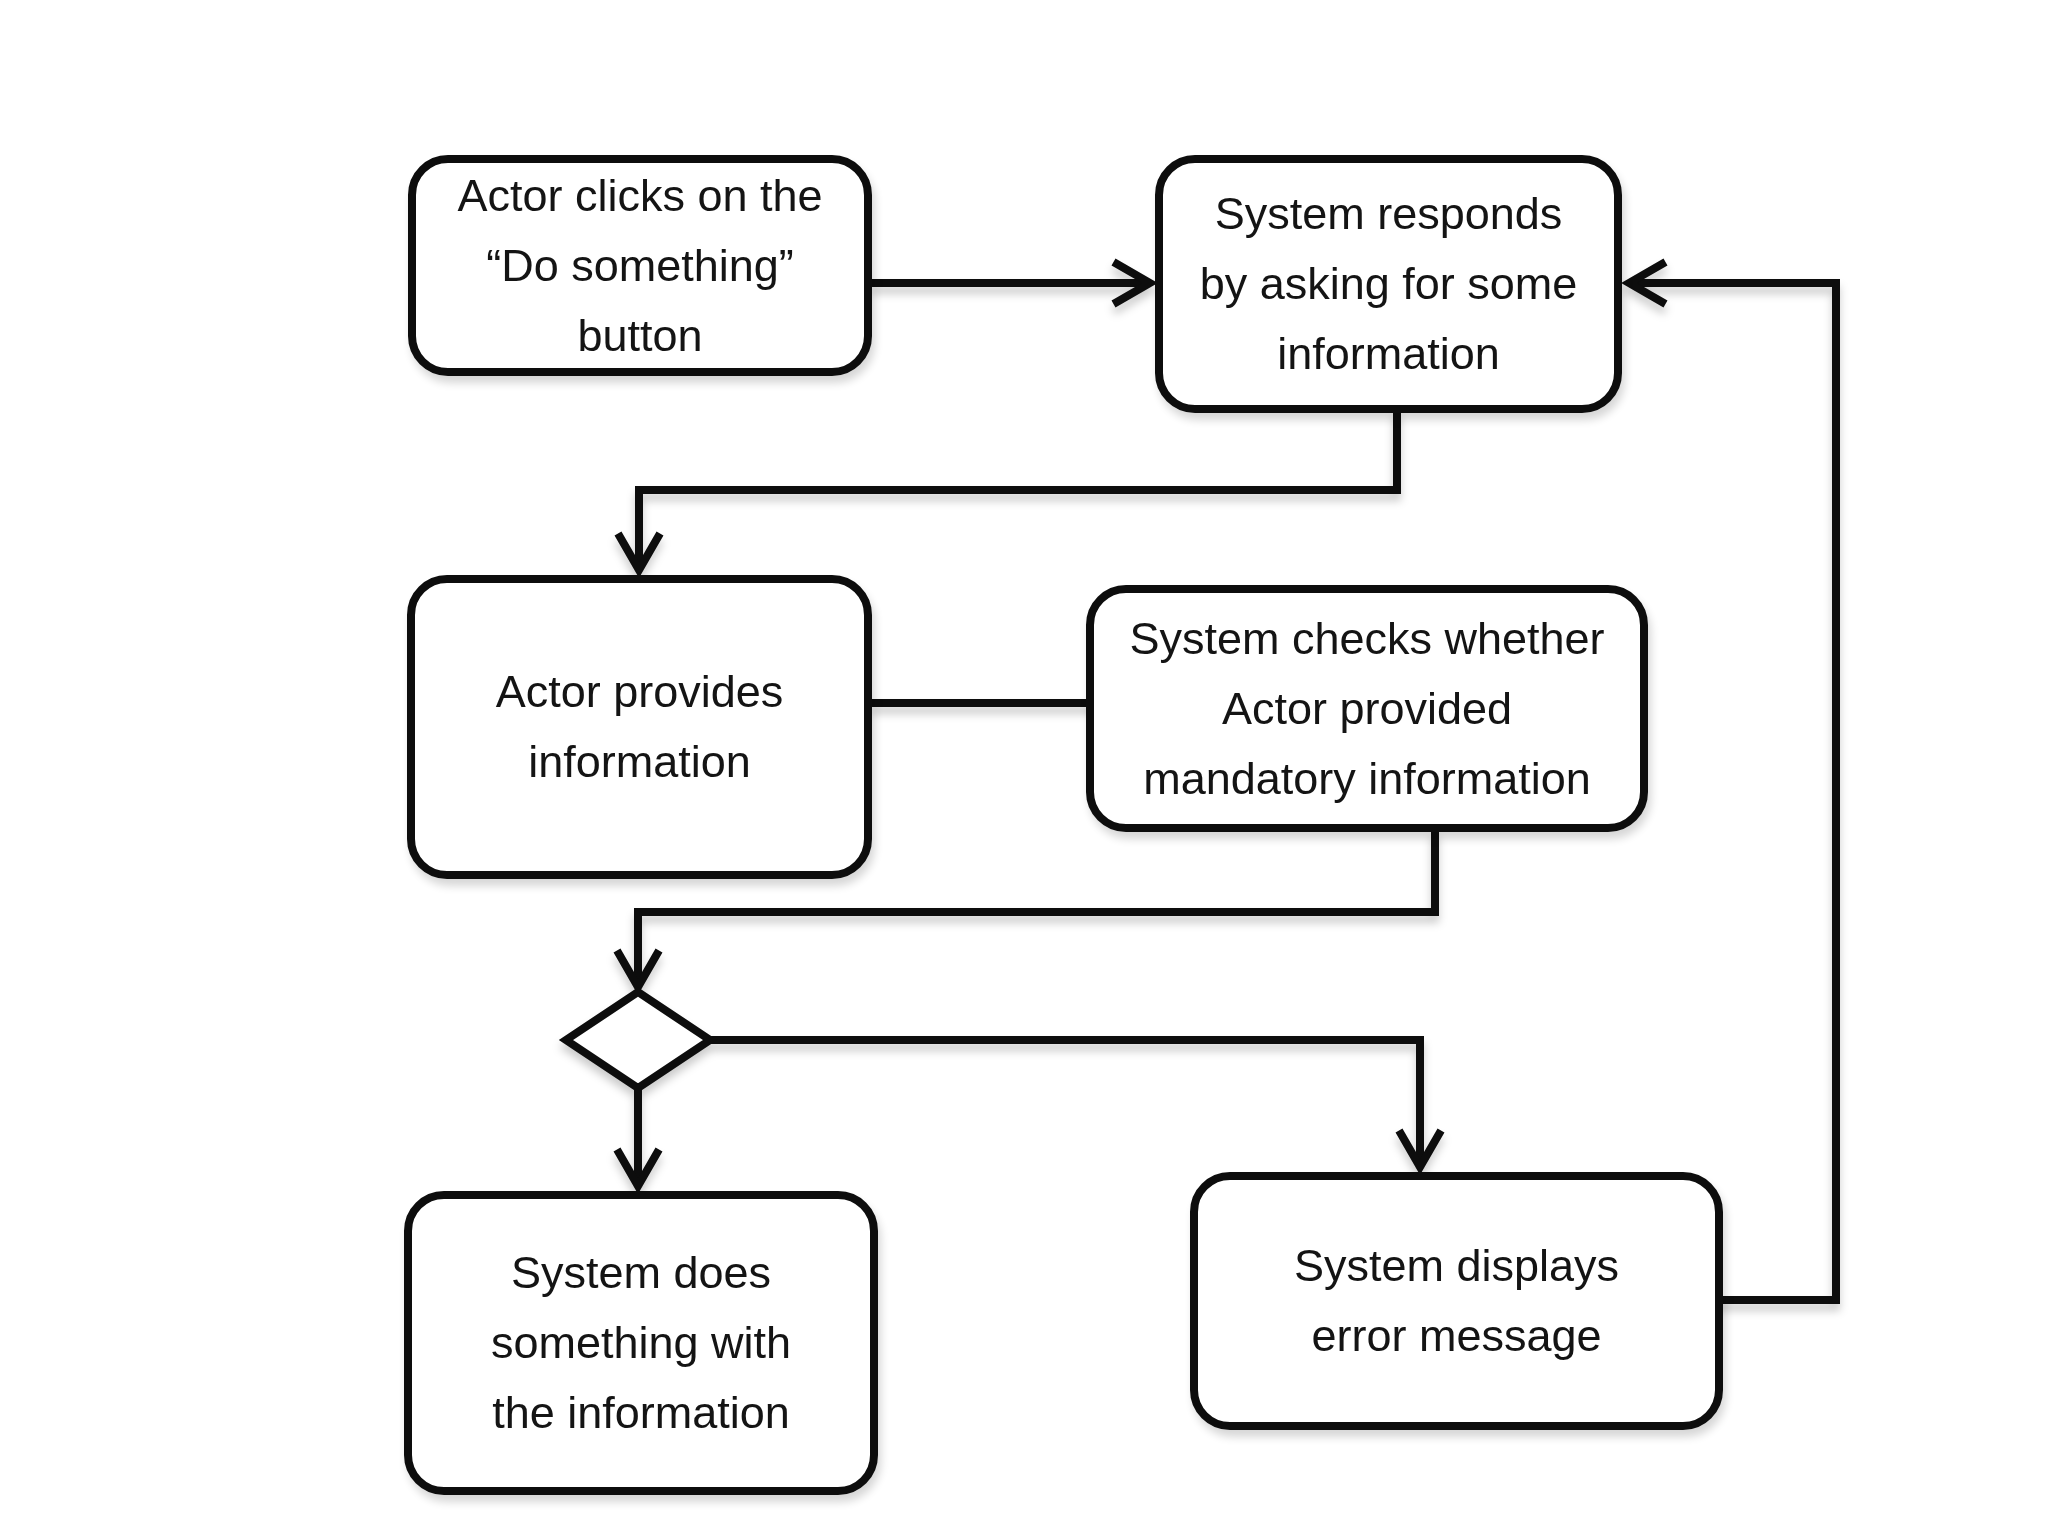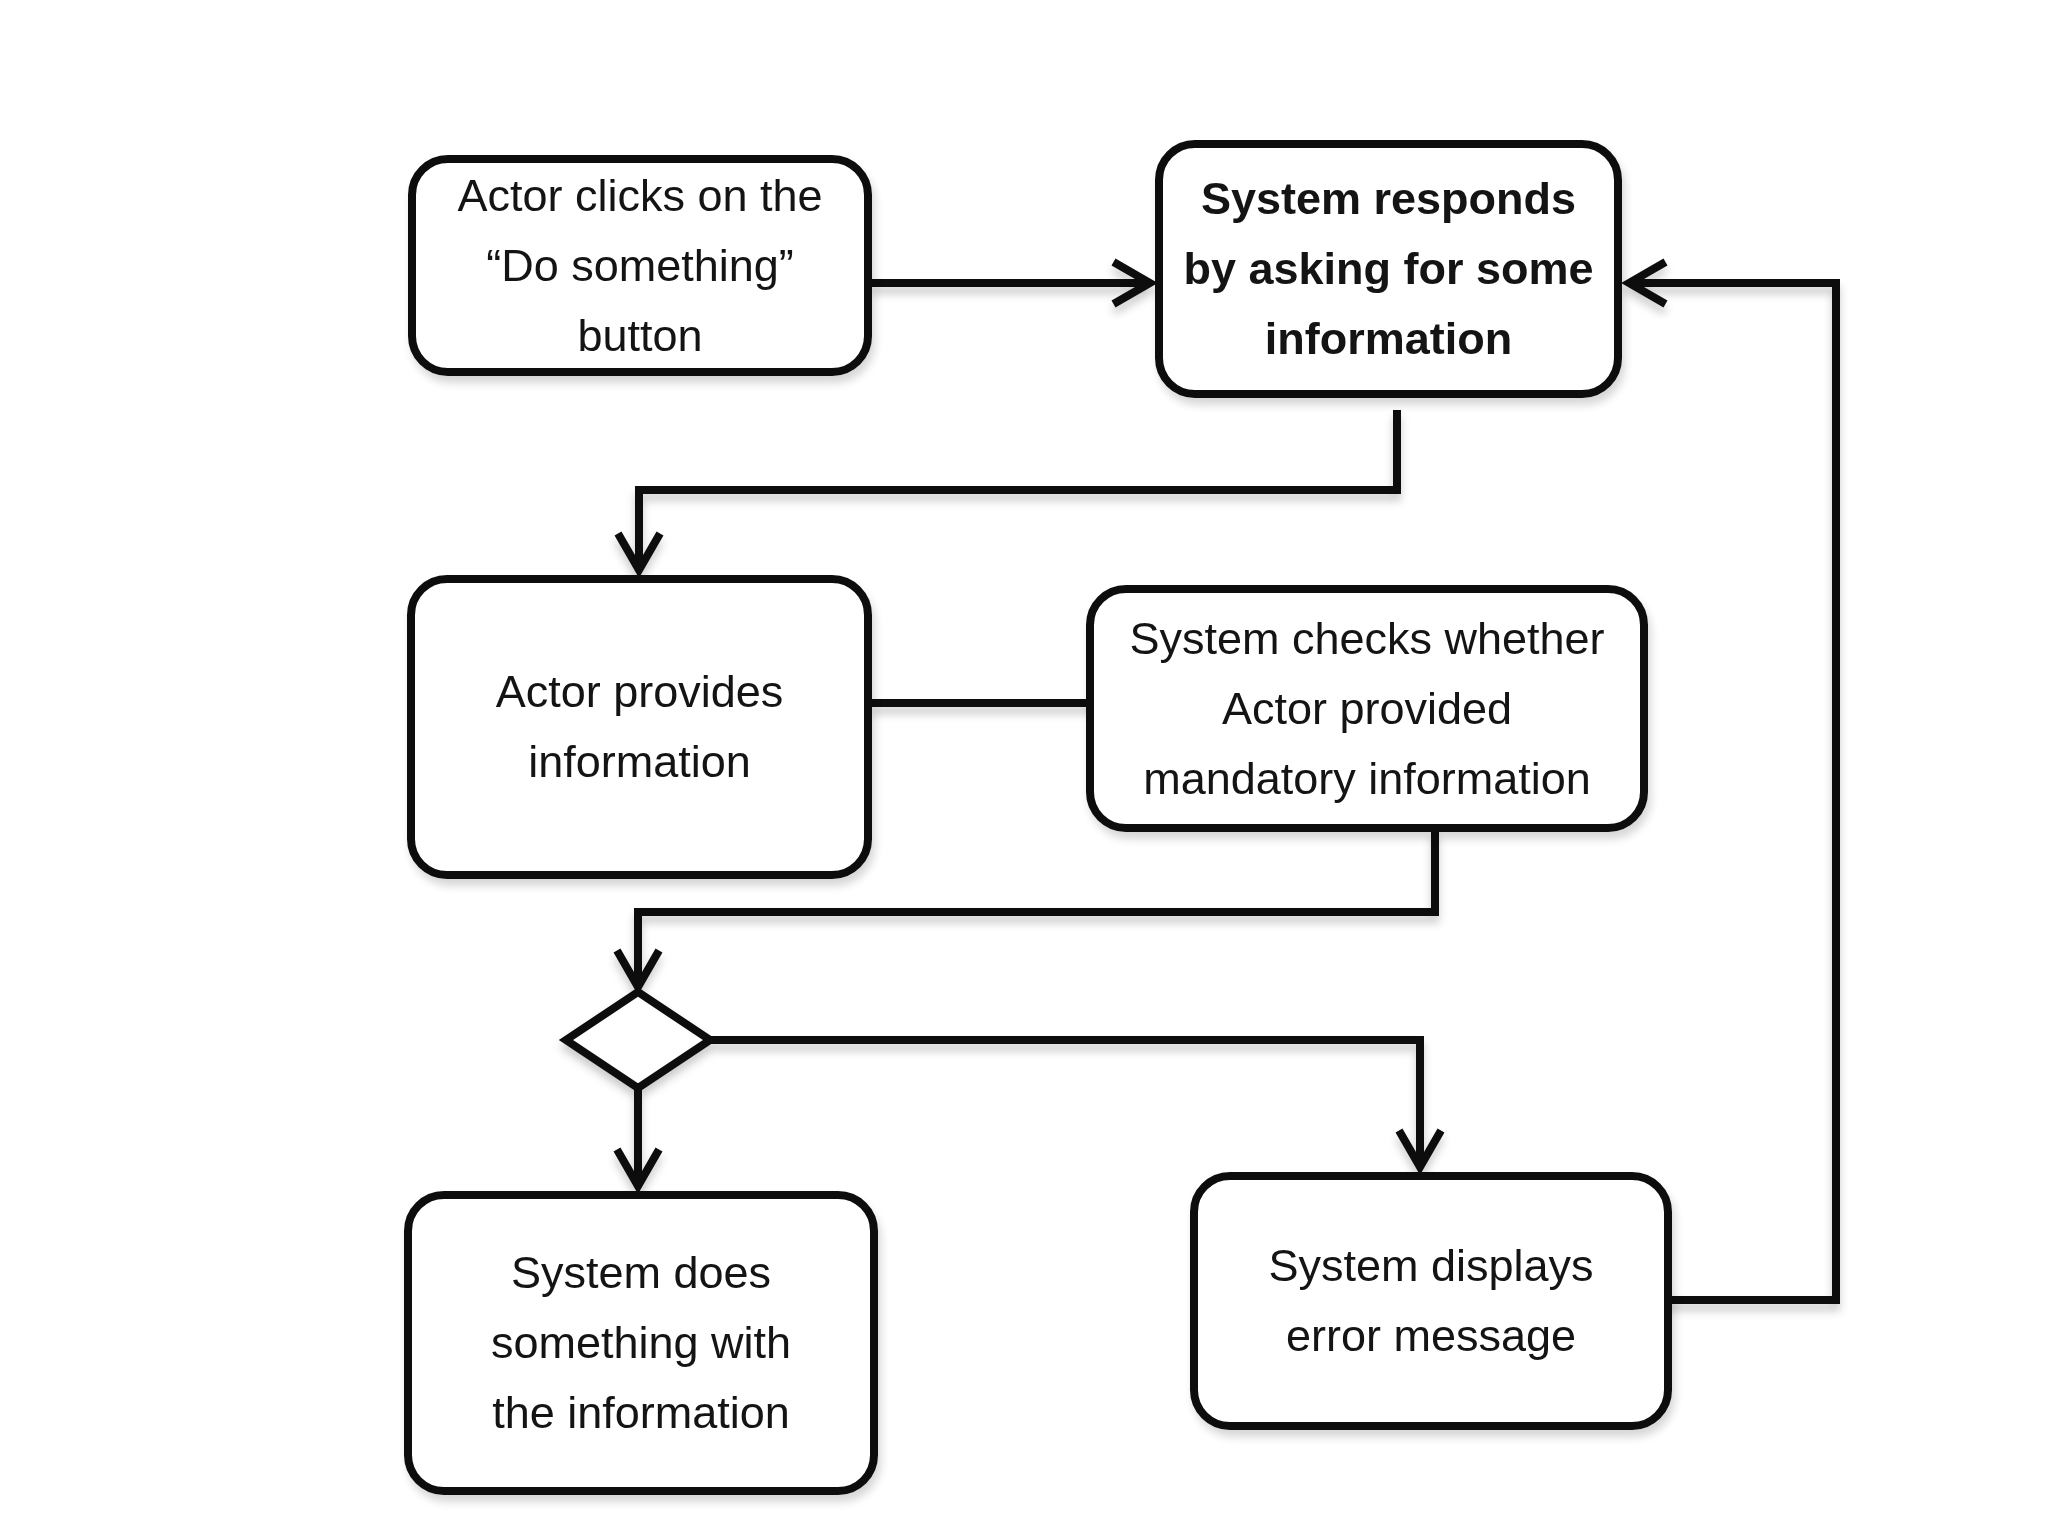--- a/index.html
+++ b/index.html
@@ -25,25 +25,25 @@
     align-items: center;
     justify-content: center;
     text-align: center;
     white-space: pre-line;
     font-size: 45px;
     line-height: 70px;
     color: #141414;
     box-shadow: 3px 7px 8px rgba(0,0,0,0.16);
   }
   #node-actor-clicks    { left: 408px;  top: 155px;  width: 464px; height: 221px; }
-  #node-system-responds { left: 1155px; top: 140px;  width: 467px; height: 258px; font-weight: bold; }
+  #node-system-responds { left: 1155px; top: 155px;  width: 467px; height: 258px; }
   #node-actor-provides  { left: 407px;  top: 575px;  width: 465px; height: 304px; }
   #node-system-checks   { left: 1086px; top: 585px;  width: 562px; height: 247px; }
   #node-system-does     { left: 404px;  top: 1191px; width: 474px; height: 304px; }
-  #node-error-message   { left: 1190px; top: 1172px; width: 482px; height: 258px; }
+  #node-error-message   { left: 1190px; top: 1172px; width: 533px; height: 258px; }
 
   #edge-layer {
     position: absolute;
     left: 0; top: 0;
     width: 2048px;
     height: 1536px;
     filter: drop-shadow(0px 7px 4px rgba(0,0,0,0.20));
   }
   .edge {
     fill: none;

